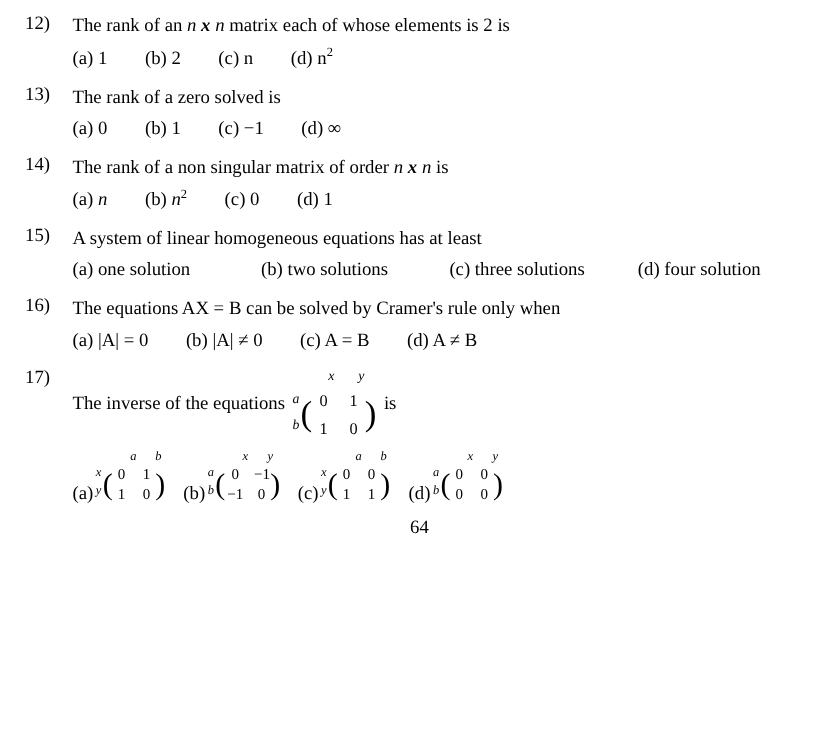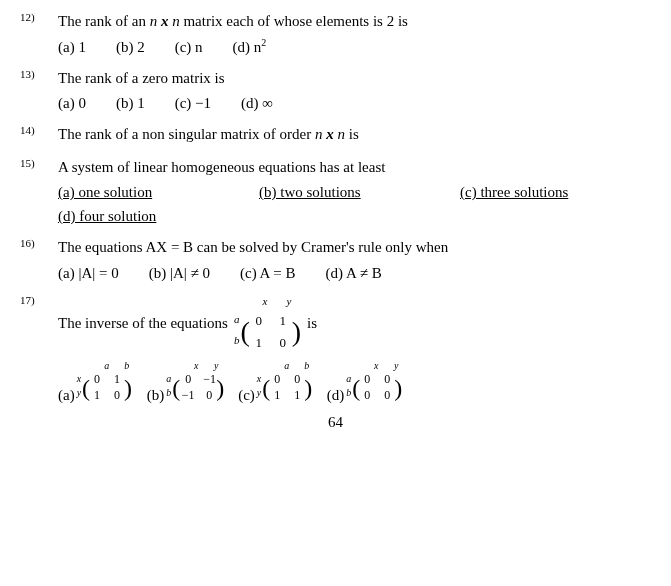--- a/index.html
+++ b/index.html
@@ -12,21 +12,21 @@
       min-height: 586px;
       padding: 10px 20px 20px 20px;
     }
     .question-block {
       display: flex;
       margin-bottom: 8px;
       align-items: flex-start;
     }
     .q-num {
       min-width: 38px;
-      font-size: 11px;
+      font-size: 15px;
       padding-top: 1px;
     }
     .q-content {
       flex: 1;
     }
     .q-text {
       margin-bottom: 2px;
       line-height: 1.5;
     }
     .options-row {
@@ -35,24 +35,23 @@
       gap: 0 10px;
       line-height: 1.6;
       align-items: flex-end;
     }
     .option {
       display: inline-block;
       margin-right: 20px;
     }
     .option-grid-2 {
       display: grid;
-      grid-template-columns: 1fr 1fr 1fr;
+      grid-template-columns: 1fr 1fr 1fr 1fr;
       gap: 0 10px;
       line-height: 1.6;
-      text-decoration: underline;
     }
     .page-num {
       text-align: center;
       margin-top: 10px;
       font-size: 15px;
     }
     sup { font-size: 10px; }
     .inline-math {
       font-style: italic;
     }
@@ -84,35 +83,41 @@
       <span class="option">(b) 2</span>
       <span class="option">(c) n</span>
       <span class="option">(d) n<sup>2</sup></span>
     </div>
   </div>
 </div>
 
 <div class="question-block">
   <div class="q-num">13)</div>
   <div class="q-content">
-    <div class="q-text">The rank of a zero matrix is</div>
+    <div class="q-text">The rank of a zero solved is</div>
     <div class="options-row">
       <span class="option">(a) 0</span>
       <span class="option">(b) 1</span>
       <span class="option">(c) −1</span>
       <span class="option">(d) ∞</span>
     </div>
   </div>
 </div>
 
 <div class="question-block">
   <div class="q-num">14)</div>
   <div class="q-content">
     <div class="q-text">
       The rank of a non singular matrix of order <span class="inline-math"><i>n</i> <b>x</b> <i>n</i></span> is
+    </div>
+    <div class="options-row">
+      <span class="option">(a) <i>n</i></span>
+      <span class="option">(b) <i>n</i><sup>2</sup></span>
+      <span class="option">(c) 0</span>
+      <span class="option">(d) 1</span>
     </div>
   </div>
 </div>
 
 <div class="question-block">
   <div class="q-num">15)</div>
   <div class="q-content">
     <div class="q-text">A system of linear homogeneous equations has at least</div>
     <div class="option-grid-2">
       <span>(a) one solution</span>

